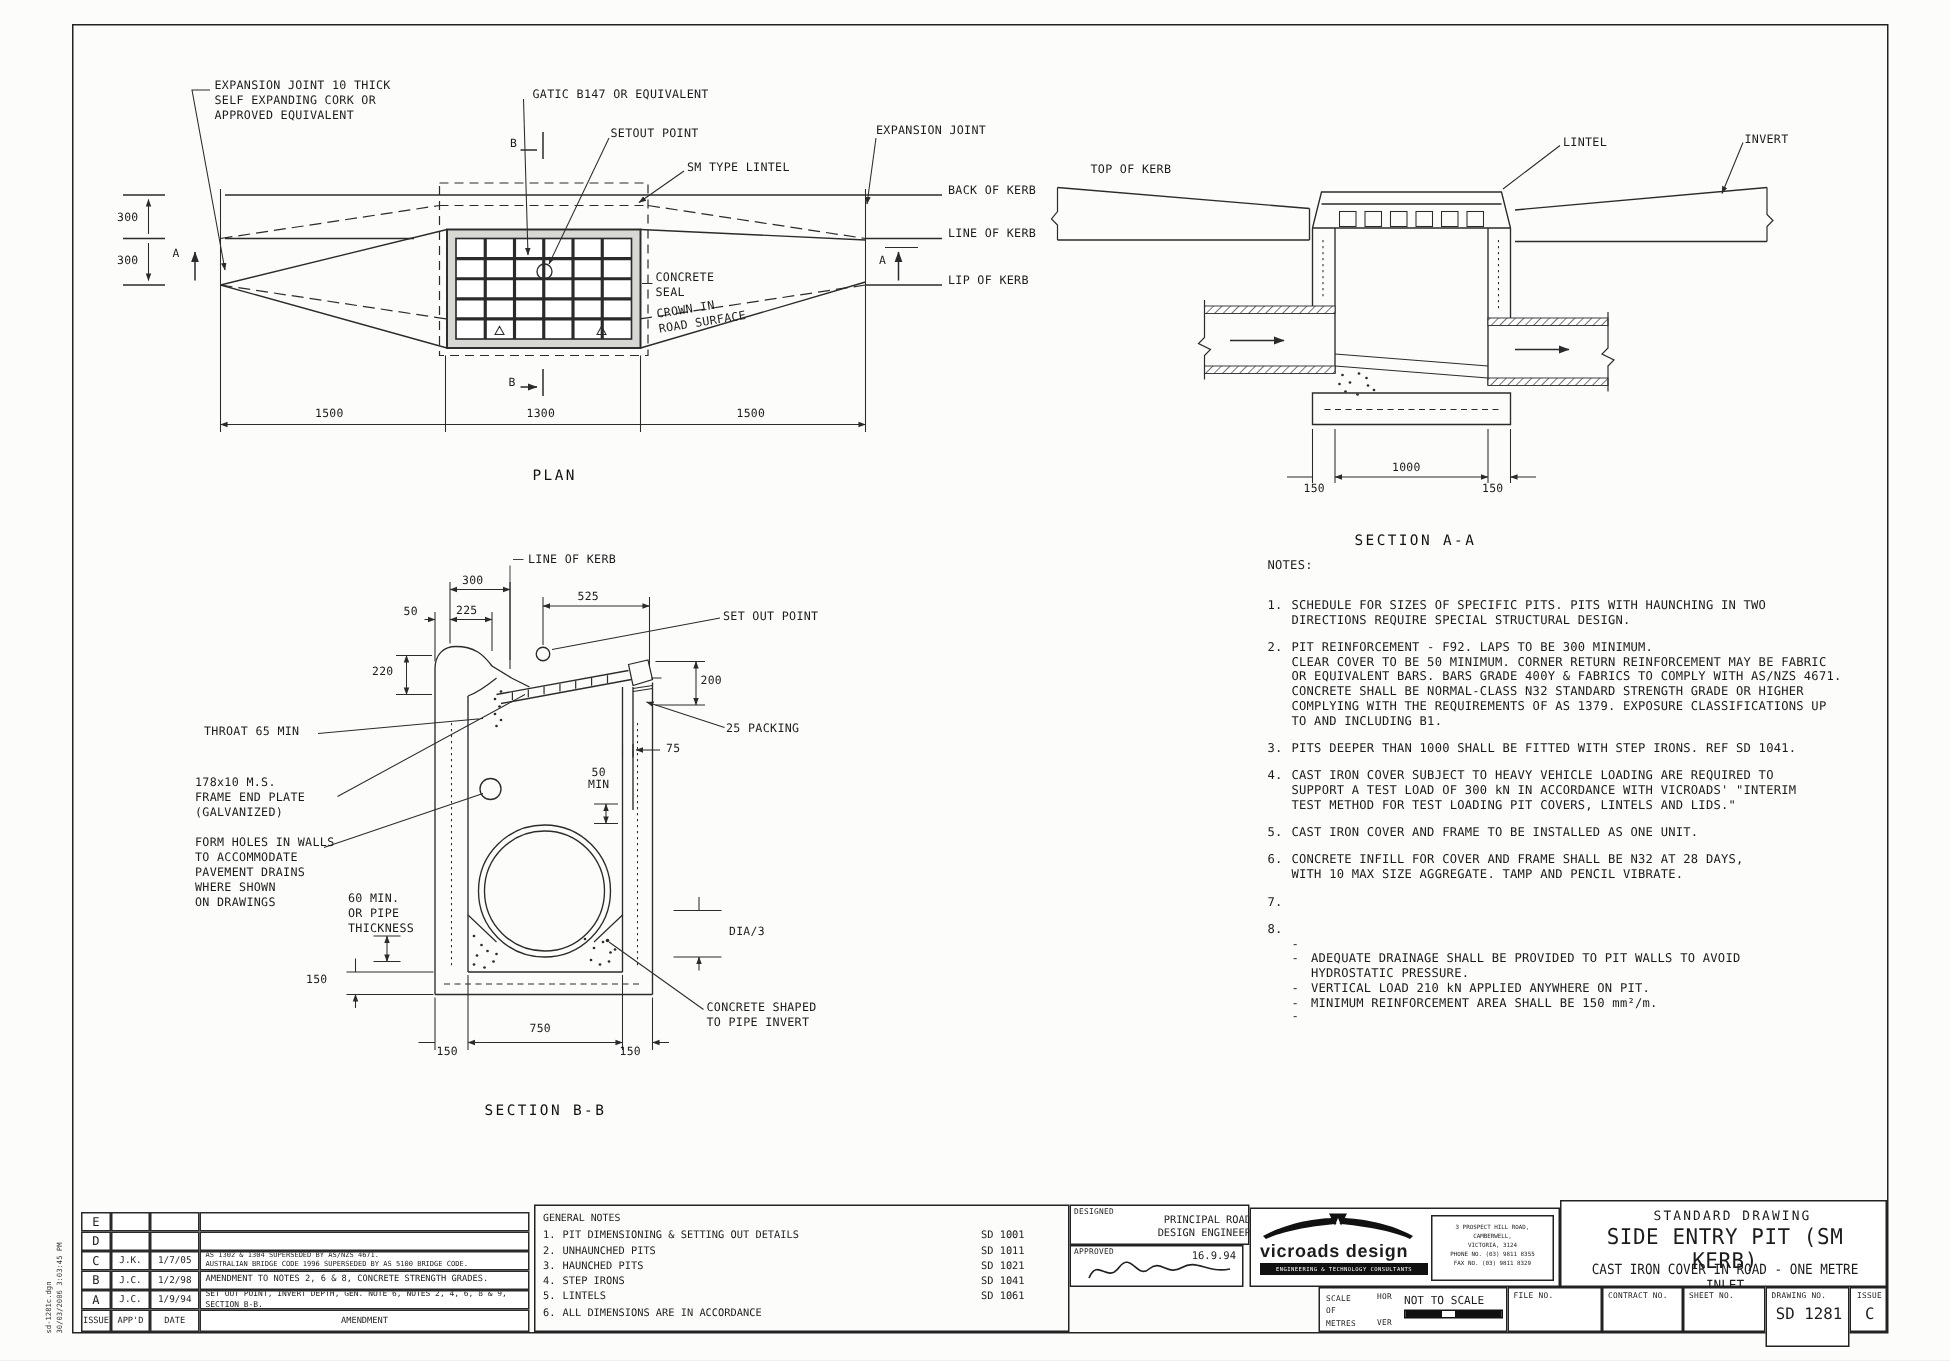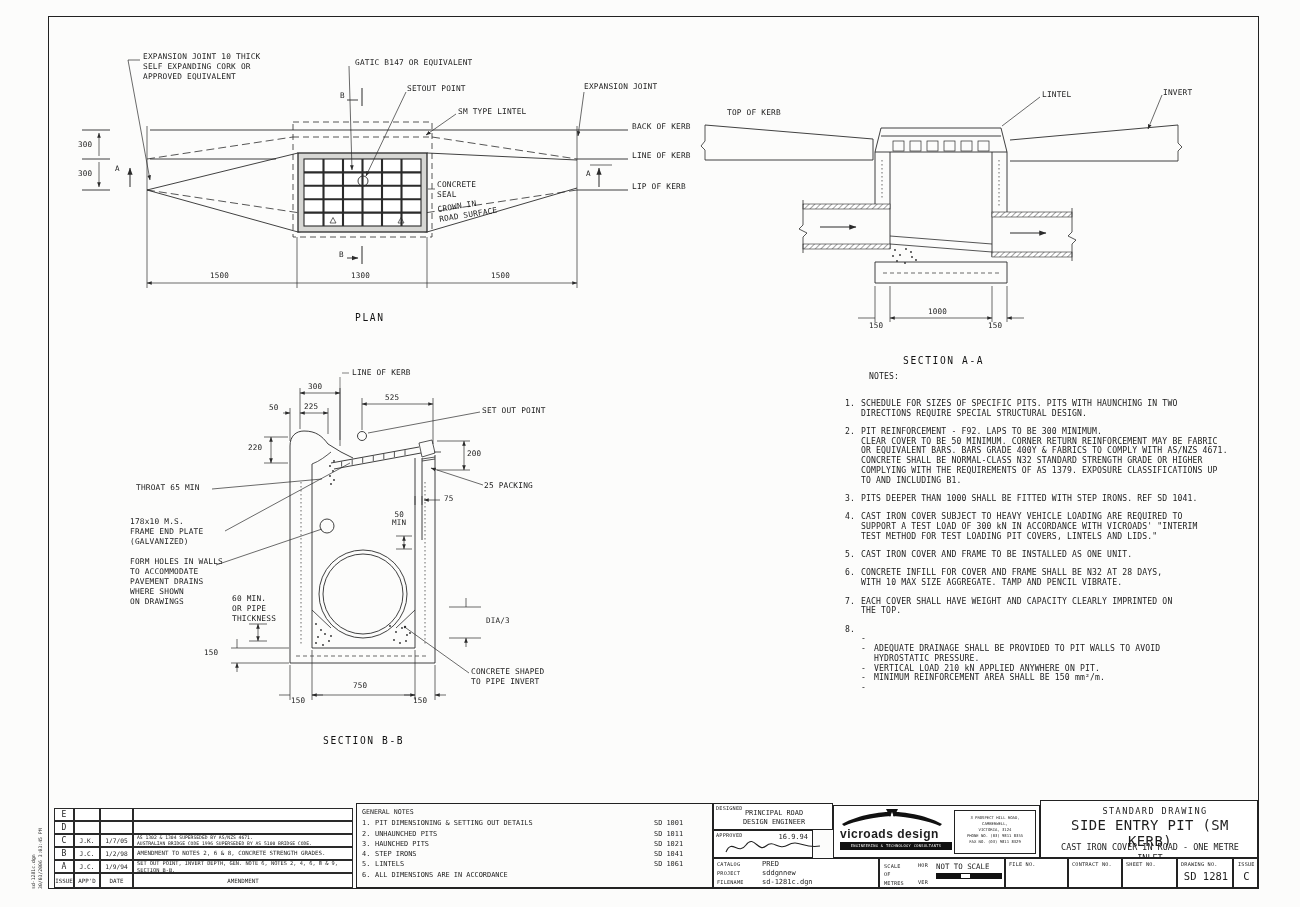--- a/index.html
+++ b/index.html
@@ -8,21 +8,21 @@
   #border{position:absolute;left:48px;top:16px;width:1209px;height:871px;border:1.6px solid #222;}
   svg.draw{position:absolute;left:0;top:0;}
   .lbl{position:absolute;font:7.8px/1.27 "DejaVu Sans Mono",monospace;color:#1c1c1c;
        white-space:pre-line;letter-spacing:.2px;}
   .dim{position:absolute;font:7.6px/1.1 "DejaVu Sans Mono",monospace;color:#1c1c1c;letter-spacing:.2px;}
   .ttl{position:absolute;font:9.6px/1.1 "DejaVu Sans Mono",monospace;color:#111;letter-spacing:1.6px;}
   .rot{transform:rotate(-9deg);transform-origin:0 0;}
   
   .notes{position:absolute;left:845px;top:372px;width:414px;font:8.1px/1.21 "DejaVu Sans Mono",monospace;
          color:#1a1a1a;letter-spacing:.15px;}
-  .notes-title{margin-bottom:17px;margin-left:24px;}
+  .notes-title{margin-bottom:17px;}
   .note-row{display:flex;margin-bottom:8.5px;}
   .note-row.nogap{margin-bottom:0;}
   .nnum{width:16px;flex:none;}
   .ntxt{white-space:pre-line;}
   .note-row.sub{margin:0 0 0 16px;}
   .sub .ndash{width:13px;flex:none;}
   
   .rev{position:absolute;left:54px;top:808px;display:grid;grid-template-columns:20px 26px 33px 220px;
        grid-template-rows:13px 13px 13px 13px 13px 15px;background:#fff;}
   .rc{border:0.5px solid #2a2a2a;display:flex;align-items:center;justify-content:center;
@@ -340,22 +340,20 @@
         <span class="nnum">5.</span>
         <span class="ntxt">CAST IRON COVER AND FRAME TO BE INSTALLED AS ONE UNIT.</span>
       </div>
     <div class="note-row">
         <span class="nnum">6.</span>
         <span class="ntxt">CONCRETE INFILL FOR COVER AND FRAME SHALL BE N32 AT 28 DAYS,
 WITH 10 MAX SIZE AGGREGATE. TAMP AND PENCIL VIBRATE.</span>
       </div>
     <div class="note-row">
         <span class="nnum">7.</span>
-        <span class="ntxt">EACH COVER SHALL HAVE WEIGHT AND CAPACITY CLEARLY IMPRINTED ON
-THE TOP.</span>
       </div>
     <div class="note-row nogap">
         <span class="nnum">8.</span>
       </div>
     <div class="note-row sub nogap">
         <span class="ndash">-</span>
       </div>
     <div class="note-row sub nogap">
         <span class="ndash">-</span>
         <span class="ntxt">ADEQUATE DRAINAGE SHALL BE PROVIDED TO PIT WALLS TO AVOID
@@ -434,24 +432,24 @@
         <span class="gn-num">6.</span>
         <span class="gn-txt">ALL DIMENSIONS ARE IN ACCORDANCE</span>
         <span class="gn-sd"></span>
       </div>
   </div>
 
   <div class="tb">
 
     <div class="box" style="left:0;top:3px;width:120px;height:27px">
       <span class="microlbl" style="left:2px;top:1px">DESIGNED</span>
-      <div style="position:absolute;left:0;top:5px;width:120px;text-align:center;font-size:6.9px;line-height:1.3;white-space:pre-line">PRINCIPAL ROAD
+      <div style="position:absolute;left:0;top:5px;width:120px;text-align:right;font-size:6.9px;line-height:1.3;white-space:pre-line">PRINCIPAL ROAD
 DESIGN ENGINEER</div>
     </div>
-    <div class="box" style="left:0;top:30px;width:100px;height:28px">
+    <div class="box" style="left:0;top:30px;width:116px;height:28px">
       <span class="microlbl" style="left:2px;top:1px">APPROVED</span>
       <span style="position:absolute;right:4px;top:2px;font-size:7px">16.9.94</span>
       <svg width="112" height="24" style="position:absolute;left:4px;top:3px">
         <path d="M8,18 C14,4 20,22 28,11 S40,19 48,12 S60,17 70,11 S86,15 102,12" stroke="#222" stroke-width="1.1" fill="none"></path>
       </svg>
     </div>
 
     <div class="box" style="left:120px;top:5px;width:207px;height:53px">
       <svg width="104" height="20" style="position:absolute;left:6px;top:2px">
         <path d="M2,16 C20,6 42,4 49,4 L51,8 C36,9 14,13 4,18 Z" fill="#111"></path>
@@ -466,47 +464,39 @@
 PHONE NO. (03) 9811 8355
 FAX NO. (03) 9811 8329</div>
     </div>
 
     <div class="box" style="left:327px;top:0;width:218px;height:58px">
       <div style="position:absolute;left:0;top:5px;width:228px;text-align:center;font-size:8.6px;letter-spacing:1.4px">STANDARD DRAWING</div>
       <div style="position:absolute;left:0;top:16px;width:218px;text-align:center;font-size:14.5px;letter-spacing:.4px;transform:scaleX(.96)">SIDE ENTRY PIT (SM KERB)</div>
       <div style="position:absolute;left:0;top:40px;width:218px;text-align:center;font-size:9.4px;transform:scaleX(.9);transform-origin:center">CAST IRON COVER IN ROAD - ONE METRE INLET</div>
     </div>
 
-    <div class="box" style="left:0;top:58px;width:166px;height:30px">
-      <span class="microlbl" style="left:3px;top:2px">CATALOG</span>
-      <span style="position:absolute;left:48px;top:1px;font-size:7px">PRED</span>
-      <span class="microlbl" style="left:3px;top:11px">PROJECT</span>
-      <span style="position:absolute;left:48px;top:10px;font-size:7px">sddgnnew</span>
-      <span class="microlbl" style="left:3px;top:20px">FILENAME</span>
-      <span style="position:absolute;left:48px;top:19px;font-size:7px">sd-1281c.dgn</span>
-    </div>
     <div class="box" style="left:166px;top:58px;width:126px;height:30px">
       <div class="microlbl" style="left:4px;top:3px;white-space:pre-line;line-height:1.6">SCALE
 OF
 METRES</div>
       <span class="microlbl" style="left:38px;top:3px">HOR</span>
       <span class="microlbl" style="left:38px;top:20px">VER</span>
       <span style="position:absolute;left:56px;top:3px;font-size:7.4px">NOT TO SCALE</span>
       <div style="position:absolute;left:56px;top:14px;width:64px;height:4px;border:0.8px solid #111;background:linear-gradient(90deg,#111 0 38%,#fff 38% 52%,#111 52% 100%)"></div>
     </div>
     <div class="box" style="left:292px;top:58px;width:63px;height:30px">
       <span class="microlbl" style="left:3px;top:2px">FILE NO.</span>
     </div>
     <div class="box" style="left:355px;top:58px;width:54px;height:30px">
       <span class="microlbl" style="left:3px;top:2px">CONTRACT NO.</span>
     </div>
     <div class="box" style="left:409px;top:58px;width:55px;height:30px">
       <span class="microlbl" style="left:3px;top:2px">SHEET NO.</span>
     </div>
-    <div class="box" style="left:464px;top:58px;width:56px;height:30px">
+    <div class="box" style="left:464px;top:58px;width:56px;height:40px">
       <span class="microlbl" style="left:3px;top:2px">DRAWING NO.</span>
       <div style="position:absolute;left:0;top:11px;width:56px;text-align:center;font-size:10.5px">SD 1281</div>
     </div>
     <div class="box" style="left:520px;top:58px;width:25px;height:30px">
       <span class="microlbl" style="left:4px;top:2px">ISSUE</span>
       <div style="position:absolute;left:0;top:11px;width:25px;text-align:center;font-size:10.5px">C</div>
     </div>
   </div>
 </div>
 

